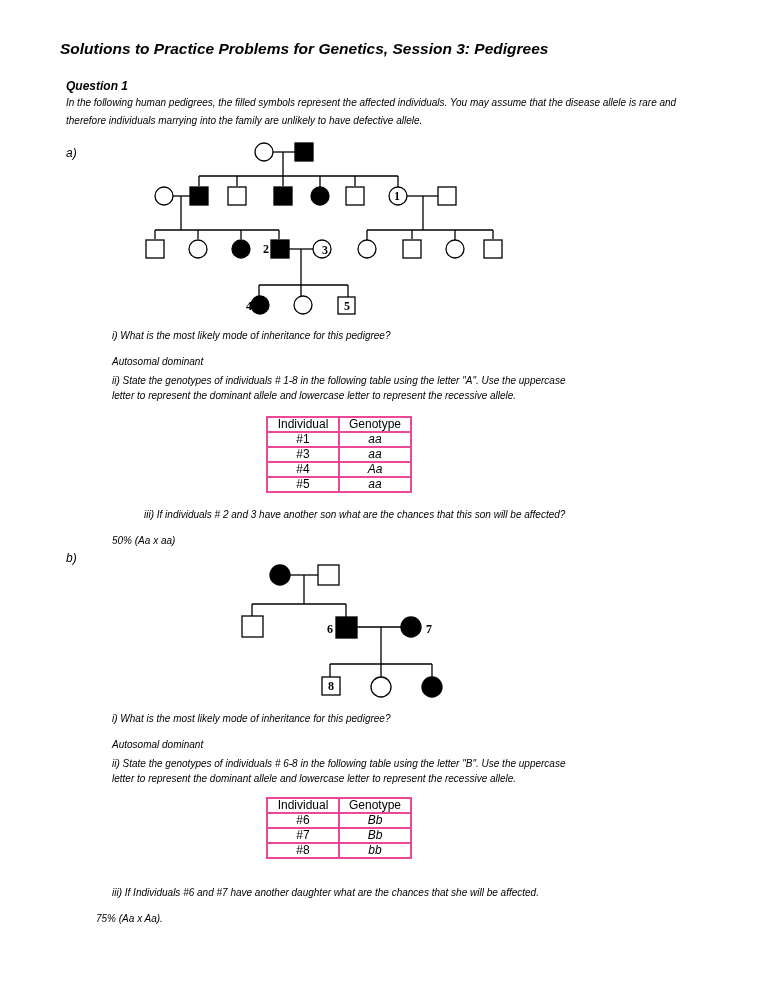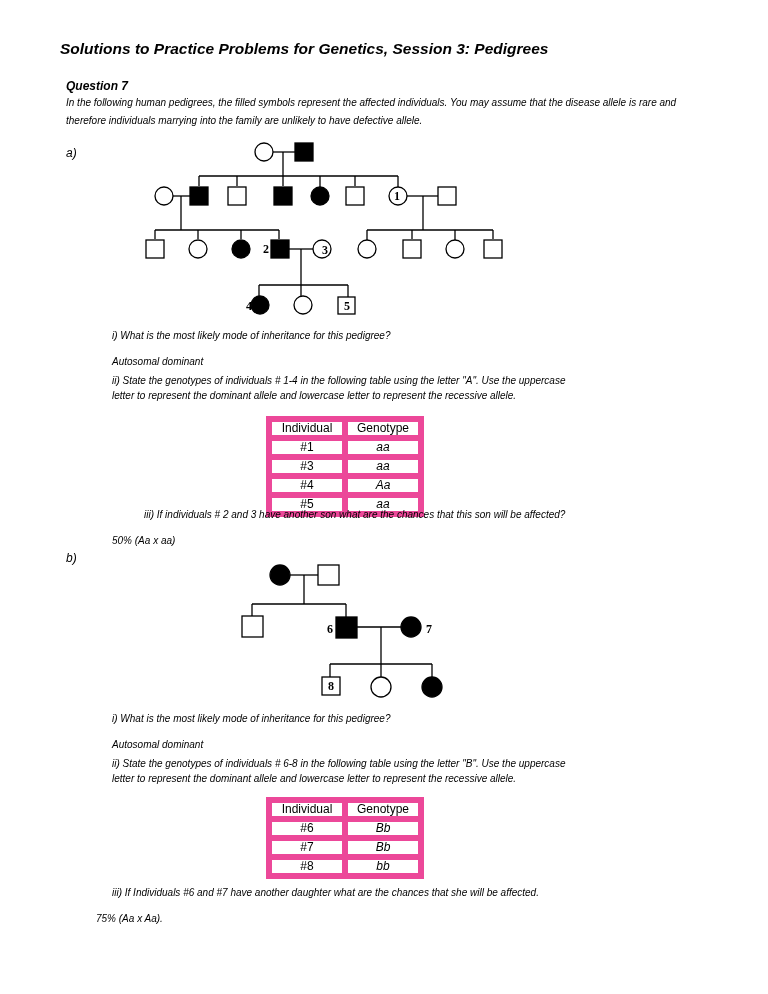--- a/index.html
+++ b/index.html
@@ -14,31 +14,31 @@
     .intro { left: 66px; top: 94px; width: 650px; }
     .lbl { font-size: 12px; }
     .ans { font-style: italic; margin-top: 11px; }
     svg.ped { position: absolute; left: 0; top: 0; overflow: visible; }
     svg.ped text { font-family: "Liberation Serif", serif; font-weight: bold; font-size: 12px; }
     table.gt {
       position: absolute; border-collapse: collapse; font-size: 12px;
       font-family: "Liberation Sans", sans-serif;
     }
     table.gt td {
-      border: 6px solid #ec4899; padding: 0 4px; text-align: center; line-height: 13px; height: 13px;
+      border: 2px solid #ec4899; padding: 0 4px; text-align: center; line-height: 13px; height: 13px;
     }
     table.gt td.c1 { width: 62px; }
     table.gt td.c2 { width: 62px; font-style: italic; text-align: center; }
     table.gt tr.head td.c2 { font-style: normal; }
   </style>
 </head>
 <body>
 
 <div class="abs title">Solutions to Practice Problems for Genetics, Session 3: Pedigrees</div>
-<div class="abs qhead">Question 7</div>
+<div class="abs qhead">Question 1</div>
 <div class="abs para intro">In the following human pedigrees, the filled symbols represent the affected individuals. You may assume that the disease allele is rare and therefore individuals marrying into the family are unlikely to have defective allele.</div>
 
 <div class="abs lbl" style="left:66px; top:146px;">a)</div>
 
 <svg class="ped" width="768" height="994">
   <g stroke="#000" stroke-width="1.3" fill="none">
 
     <line x1="273" y1="152" x2="295" y2="152"></line>
     <line x1="283" y1="152" x2="283" y2="176"></line>
     <line x1="199" y1="176" x2="398" y2="176"></line>
@@ -102,21 +102,21 @@
   </g>
   <text x="394" y="200">1</text>
   <text x="263" y="253">2</text>
   <text x="322" y="254">3</text>
   <text x="246" y="310">4</text>
   <text x="344" y="310">5</text>
 </svg>
 
 <div class="abs para" style="left:112px; top:327px;">i) What is the most likely mode of inheritance for this pedigree?</div>
 <div class="abs para ans" style="left:112px; top:342px;">Autosomal dominant</div>
-<div class="abs para" style="left:112px; top:372px; white-space:nowrap;">ii) State the genotypes of individuals # 1-4 in the following table using the letter "A". Use the uppercase</div>
+<div class="abs para" style="left:112px; top:372px; white-space:nowrap;">ii) State the genotypes of individuals # 1-8 in the following table using the letter "A". Use the uppercase</div>
 <div class="abs para" style="left:112px; top:387px; white-space:nowrap;">letter to represent the dominant allele and lowercase letter to represent the recessive allele.</div>
 
 <table class="gt" style="left:266px; top:416px;">
   <tbody>
       <tr class="head">
     <td class="c1">Individual</td>
     <td class="c2">Genotype</td>
   </tr>
   <tr>
     <td class="c1">#1</td>

